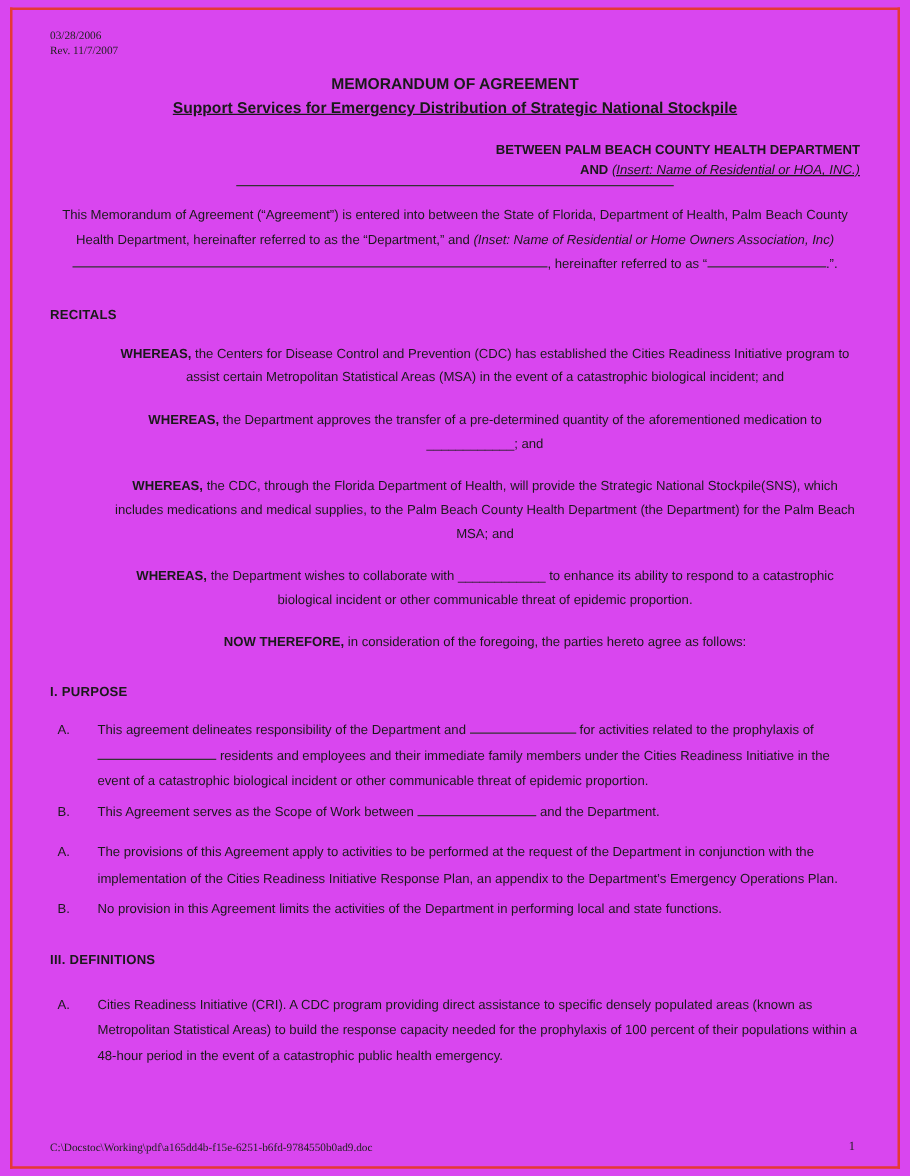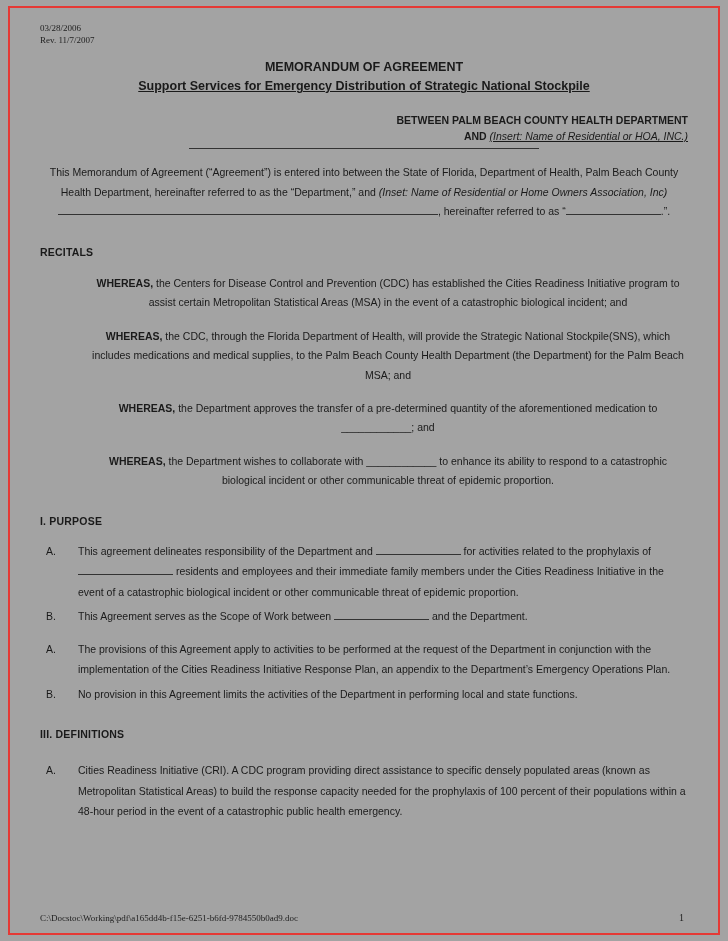--- a/index.html
+++ b/index.html
@@ -14,21 +14,21 @@
     color: #1a1a1a;
     position: relative;
     overflow: hidden;
   }
   .page {
     position: absolute;
     left: 0; top: 0;
     width: 728px;
     height: 941px;
     box-sizing: border-box;
-    background: #a3a3a3;
+    background: #d946ef;
   }
   
   .scan-edge {
     position: absolute;
     background: #e53935;
   }
   .scan-edge.left  { left: 8px;  top: 6px;  width: 2px;  height: 929px; }
   .scan-edge.right { right: 8px; top: 6px;  width: 2px;  height: 929px; }
   .scan-edge.top   { left: 8px;  top: 6px;  width: 712px; height: 2px; }
   .scan-edge.bottom{ left: 8px;  bottom: 6px; width: 712px; height: 2px; }
@@ -177,26 +177,27 @@
       </div>
       <div class="center-rule"></div>
     </div>
 
     <p class="body"><span>This Memorandum of Agreement (“Agreement”) is entered into between the State of Florida, Department of Health, Palm Beach County Health Department, hereinafter referred to as the “Department,” and </span><span class="ital">(Inset: Name of Residential or  Home Owners Association, Inc)</span><span class="blank w380"></span><span>, hereinafter referred to as  “</span><span class="blank w95"></span><span>.”.</span></p>
 
     <h2 class="section">RECITALS</h2>
 
     <p class="body para-indent"><span class="bold">WHEREAS,</span><span> the Centers for Disease Control and Prevention (CDC) has established the Cities Readiness Initiative program to assist certain Metropolitan Statistical Areas (MSA) in the event of a catastrophic biological incident; and</span></p>
 
+    <p class="body para-indent"><span class="bold">WHEREAS,</span><span> the Department approves the transfer of a pre-determined quantity of the aforementioned medication to ____________;  and</span></p>
+
     <p class="body para-indent"><span class="bold">WHEREAS,</span><span> the CDC, through the Florida Department of Health, will provide the Strategic National Stockpile(SNS), which includes medications and medical supplies, to the Palm Beach County Health Department (the Department) for the Palm Beach MSA; and</span></p>
 
-    <p class="body para-indent"><span class="bold">WHEREAS,</span><span> the Department approves the transfer of a pre-determined quantity of the aforementioned medication to ____________;  and</span></p>
-
     <p class="body para-indent"><span class="bold">WHEREAS,</span><span> the Department wishes to collaborate with ____________ to enhance its ability to respond to a catastrophic biological incident or other communicable threat of epidemic proportion.</span></p>
 
+    <p class="body para-indent"><span class="bold">NOW THEREFORE,</span><span> in consideration of the foregoing, the parties hereto agree as follows:</span></p>
 
     <h2 class="section">I.  PURPOSE</h2>
     <ol class="alpha">
       <li>
         <span class="marker">A.</span><span>This agreement delineates responsibility of the Department and </span><span class="blank w85"></span><span> for activities related to the prophylaxis of </span><span class="blank w95"></span><span> residents and employees and their immediate family members under the Cities Readiness Initiative in the event of a catastrophic biological incident or other communicable threat of epidemic proportion.</span>
       </li>
       <li>
         <span class="marker">B.</span><span>This Agreement serves as the Scope of Work between </span><span class="blank w95"></span><span> and the Department.</span>
       </li>
     </ol>

